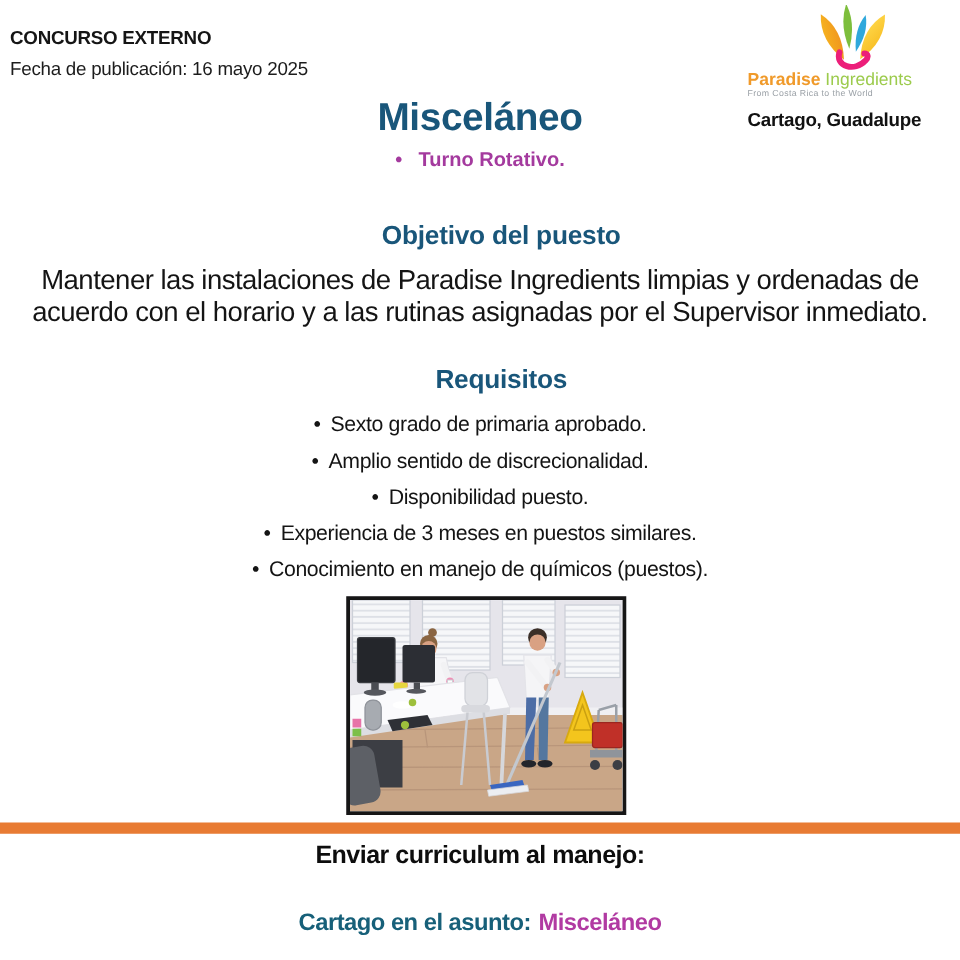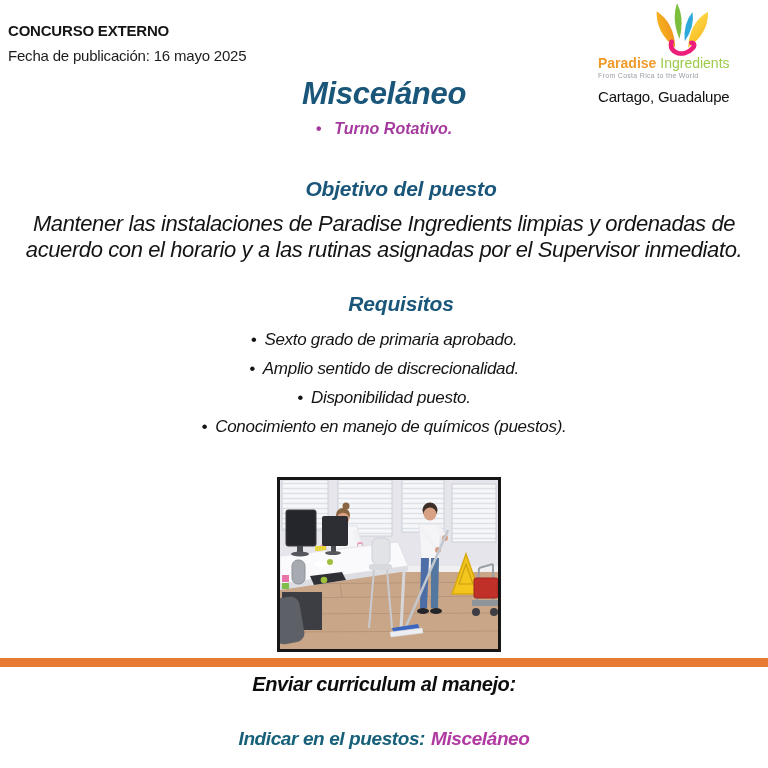--- a/index.html
+++ b/index.html
@@ -11,24 +11,24 @@
   .concurso{font-size:15px;font-weight:700;color:#151515;letter-spacing:-0.2px;}
   .fecha{font-size:15px;color:#1c1c1c;margin-top:8px;letter-spacing:-0.2px;}
 
   
   .logo-block{position:absolute;top:4px;left:598px;width:168px;text-align:left;}
   .logo-leaves{display:block;margin:0 auto;width:104px;height:52px;}
   .brand{font-size:14px;font-weight:700;line-height:14px;margin-top:0;}
   .brand-first{color:#F09A2A;}
   .brand-second{color:#9CCB4C;font-weight:400;}
   .tagline{font-size:7px;color:#9aa0a6;margin-top:2px;letter-spacing:0.3px;}
-  .location{font-size:15px;font-weight:400;color:#111;margin-top:9px;letter-spacing:-0.2px;}
-
-  
-  .cline{position:absolute;left:0;width:100%;text-align:center;font-style:italic;}
+  .location{font-size:15px;font-weight:700;color:#111;margin-top:9px;letter-spacing:-0.2px;}
+
+  
+  .cline{position:absolute;left:0;width:100%;text-align:center;}
   .job-title{top:76px;font-size:31px;font-weight:700;color:#19567A;letter-spacing:-0.3px;}
   .turno{top:120px;font-size:16px;font-weight:700;color:#A43A9E;}
   .turno .bullet{margin-right:13px;}
   .heading{font-weight:700;color:#19567A;font-size:21px;letter-spacing:-0.2px;padding-left:17px;}
   .obj-h{top:177px;}
   .para{top:211px;left:14px;width:740px;font-size:22px;line-height:26px;color:#141414;letter-spacing:-0.4px;}
   .req-h{top:292px;}
   .req-list{top:325px;font-size:17px;color:#141414;letter-spacing:-0.3px;}
   .req-item{height:29px;line-height:29px;}
   .req-item .bullet{margin-right:8px;}
@@ -86,20 +86,21 @@
   </div>
 
   <div class="cline heading obj-h">Objetivo del puesto</div>
   <div class="cline para">Mantener las instalaciones de Paradise Ingredients limpias y ordenadas de acuerdo con el horario y a las rutinas asignadas por el Supervisor inmediato.</div>
 
   <div class="cline heading req-h">Requisitos</div>
   <div class="cline req-list">
     <div class="req-item"><span class="bullet">•</span><span>Sexto grado de primaria aprobado.</span></div>
     <div class="req-item"><span class="bullet">•</span><span>Amplio sentido de discrecionalidad.</span></div>
     <div class="req-item"><span class="bullet">•</span><span>Disponibilidad puesto.</span></div>
+    <div class="req-item"><span class="bullet">•</span><span>Experiencia de 3 meses en puestos similares.</span></div>
     <div class="req-item"><span class="bullet">•</span><span>Conocimiento en manejo de químicos (puestos).</span></div>
   </div>
 
   <div class="photo">
     <svg viewBox="0 0 218 169" aria-hidden="true">
       <defs>
         <pattern id="blinds" width="6" height="5" patternUnits="userSpaceOnUse">
           <rect width="6" height="5" fill="#f6f7f9"></rect>
           <line x1="0" y1="3.5" x2="6" y2="3.5" stroke="#dde0e6" stroke-width="1.4"></line>
         </pattern>
@@ -196,16 +197,16 @@
         <circle cx="196" cy="132" r="4" fill="#3c3e44"></circle>
         <circle cx="214" cy="132" r="4" fill="#3c3e44"></circle>
       </g>
     </svg>
   </div>
 
   <div class="divider"></div>
 
   <div class="cline f1">Enviar curriculum al manejo:</div>
   <div class="cline fsub">
-    <span class="lbl">Indicar en el puestos:</span><span class="val">Misceláneo</span>
+    <span class="lbl">Cartago en el asunto:</span><span class="val">Misceláneo</span>
   </div>
 
 </div>
 
 </body></html>

